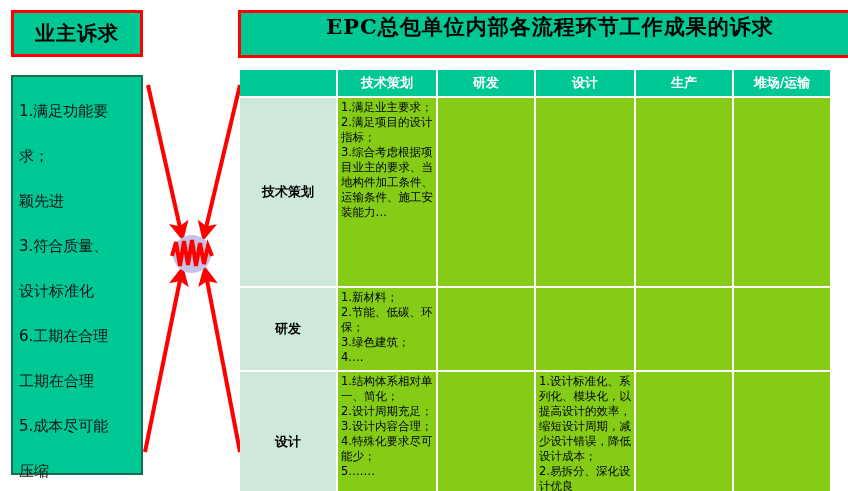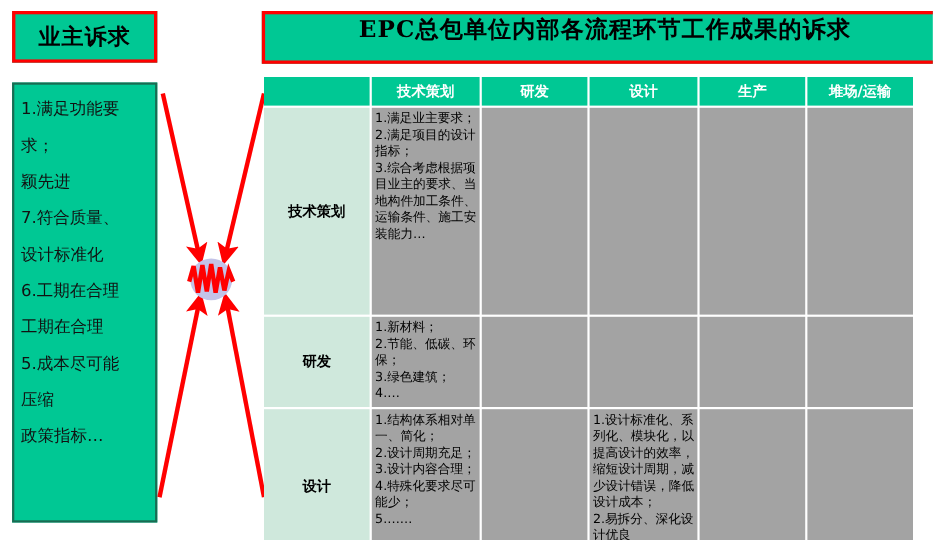--- a/index.html
+++ b/index.html
@@ -27,20 +27,21 @@
   .owner-body{
     position:absolute;left:11px;top:75px;width:132px;height:400px;
     background:#00c894;
     border:2px solid #1a6b52;
     box-sizing:border-box;
     padding:6px 4px 6px 6px;
   }
   .owner-body .line{
     font-size:15px;color:#111111;line-height:33px;white-space:nowrap;
     font-family:"DejaVu Sans","Liberation Sans",sans-serif;
+    margin-top:12px;
   }
 
   
   .burst-layer{position:absolute;left:0;top:0;width:848px;height:491px;pointer-events:none;}
 
   
   .epc-title{
     position:absolute;left:238px;top:10px;width:624px;height:48px;
     background:#00c894;
     border:3px solid #ff0000;
@@ -64,21 +65,21 @@
     height:26px;padding:0;text-align:center;vertical-align:middle;
   }
   table.matrix th.corner{background:#00c894;}
   table.matrix td.rowhead{
     background:#cfe8dc;color:#000000;
     font-family:"DejaVu Serif","Liberation Serif",serif;
     font-weight:bold;font-size:13px;
     text-align:center;vertical-align:middle;padding:0;
   }
   table.matrix td.cell{
-    background:#a3a3a3;color:#000000;
+    background:#84cc16;color:#000000;
     font-family:"DejaVu Sans","Liberation Sans",sans-serif;
     font-size:11.5px;line-height:15px;
     vertical-align:top;padding:2px 3px;
     white-space:pre-line;
     word-break:break-all;
   }
   table.matrix td.cell.empty{padding:0;}
   .c0{width:96px;} .c1{width:98px;} .c2{width:96px;}
   .c3{width:98px;} .c4{width:96px;} .c5{width:96px;}
 </style>
@@ -88,21 +89,21 @@
 <div class="stage">
 
   <div class="owner-title">
     <span>业主诉求</span>
   </div>
 
   <div class="owner-body">
     <div class="line">1.满足功能要</div>
     <div class="line">求；</div>
     <div class="line">颖先进</div>
-    <div class="line">7.符合质量、</div>
+    <div class="line">3.符合质量、</div>
     <div class="line">设计标准化</div>
     <div class="line">6.工期在合理</div>
     <div class="line">工期在合理</div>
     <div class="line">5.成本尽可能</div>
     <div class="line">压缩</div>
     <div class="line">政策指标…</div>
   </div>
 
   <svg class="burst-layer" width="848" height="491" viewBox="0 0 848 491" xmlns="http://www.w3.org/2000/svg">
     <defs>

